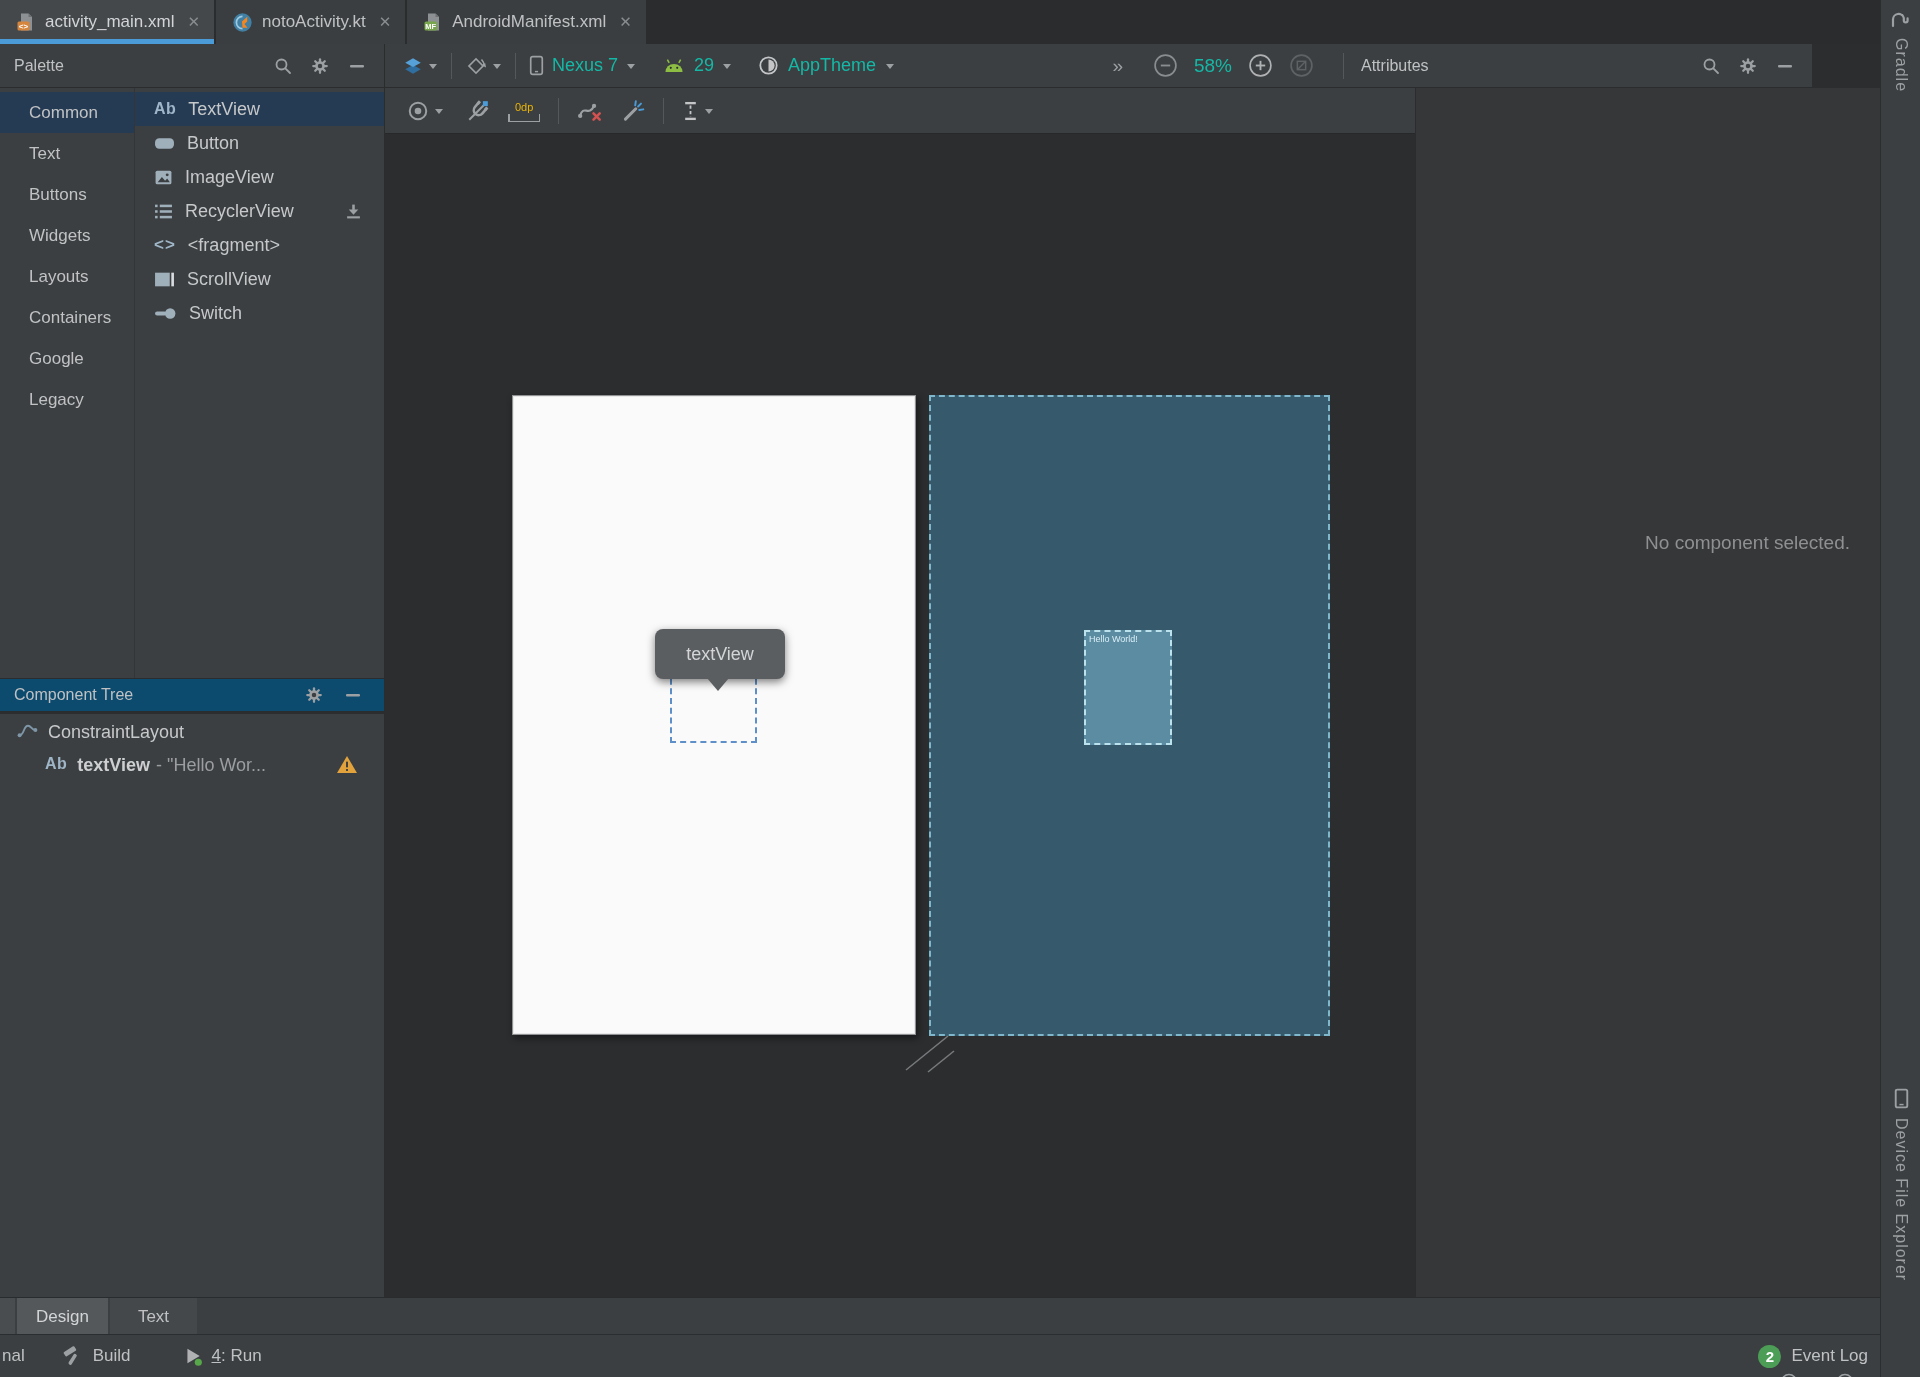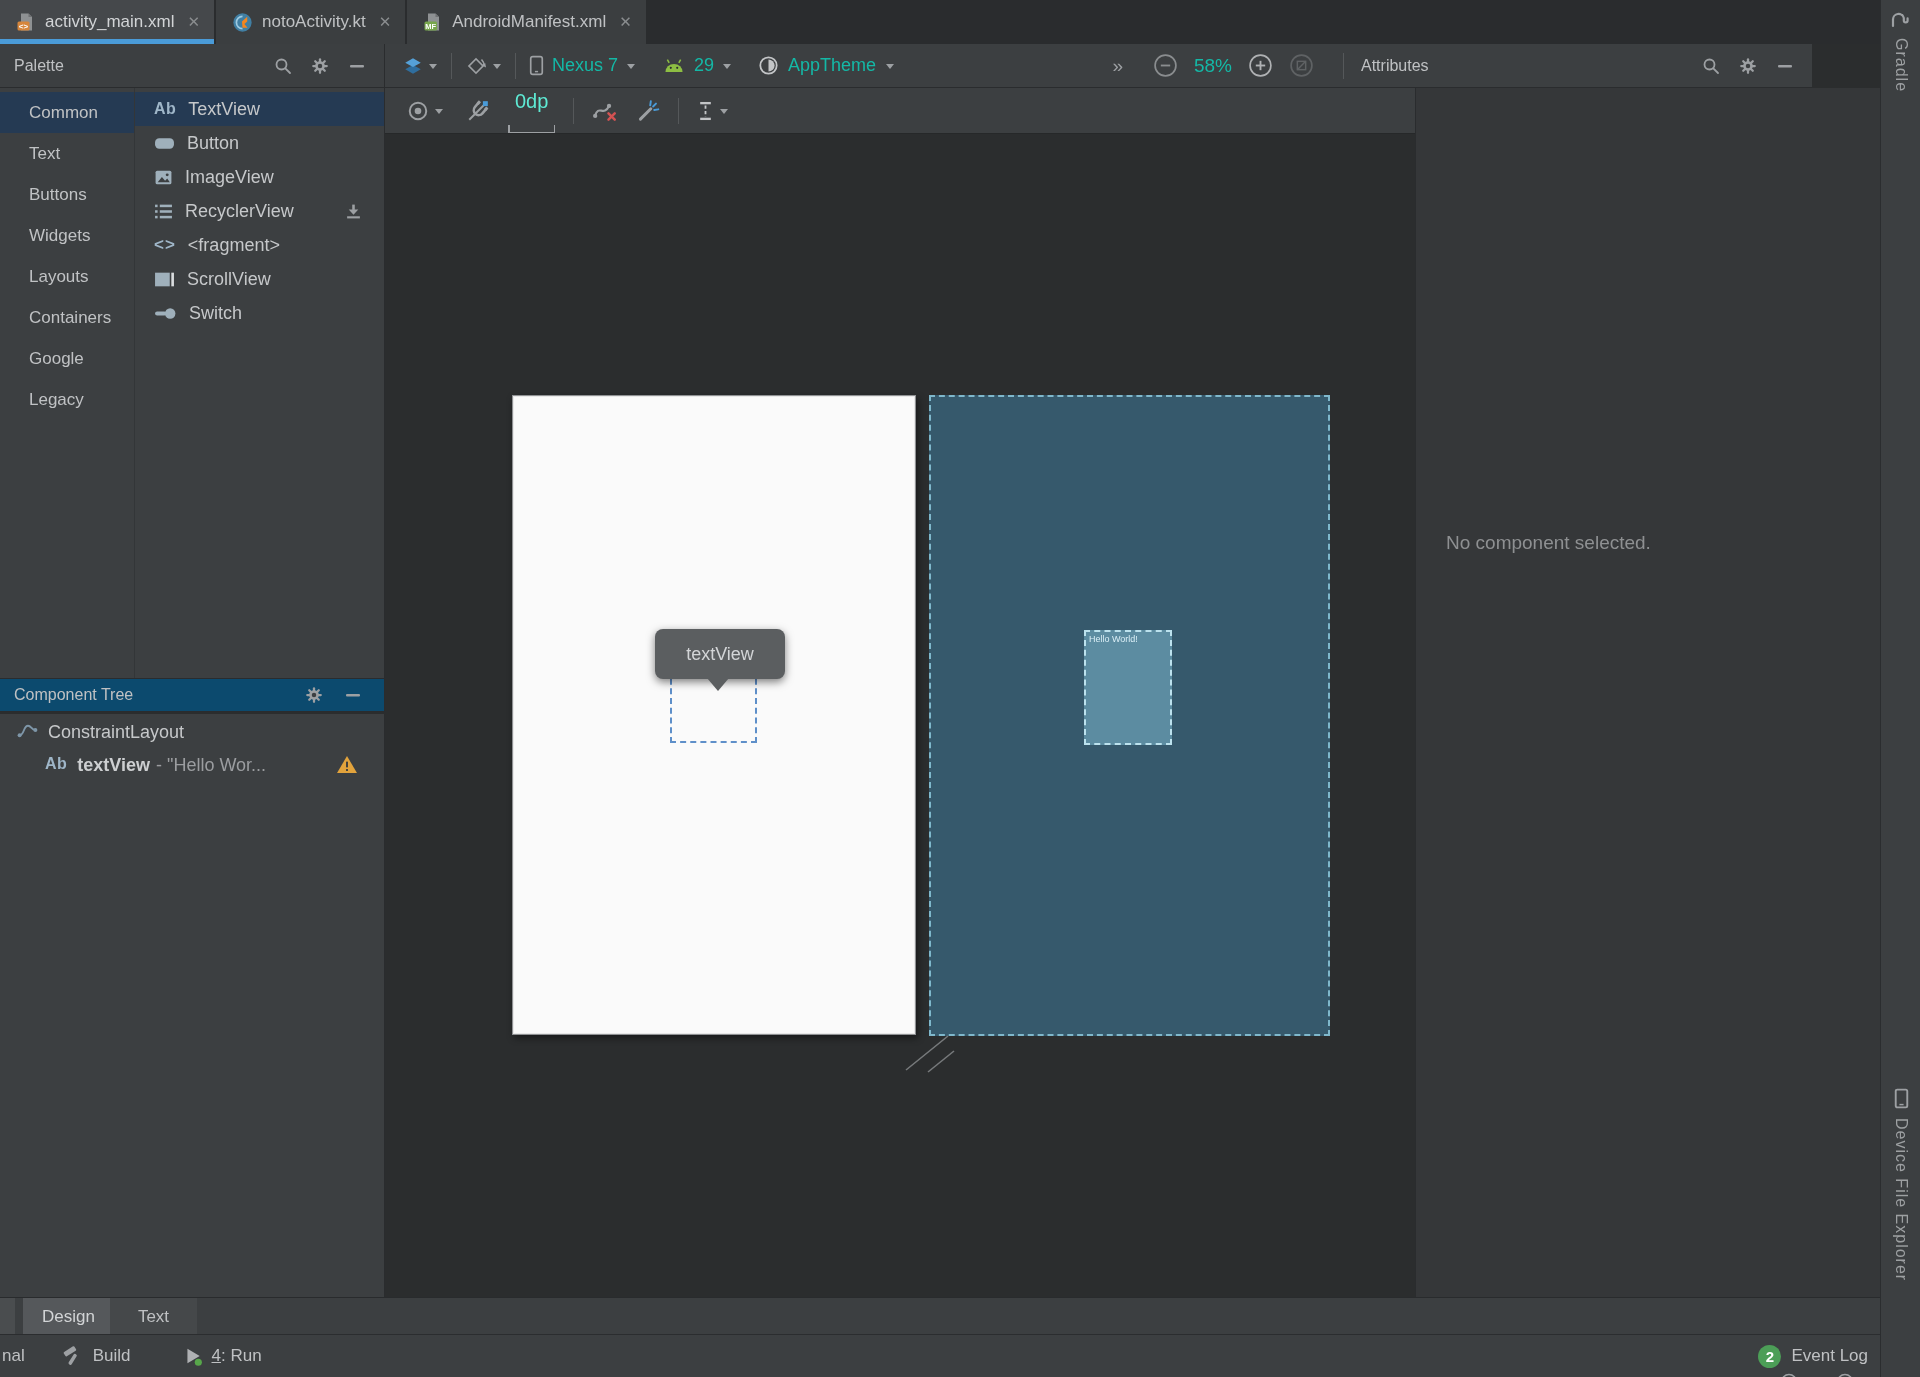--- a/index.html
+++ b/index.html
@@ -41,41 +41,41 @@
 
   
   .ct-hdr{left:0;top:678px;width:385px;height:34px;background:#0c4a6e;border-top:1px solid #2A2C2E;
           border-bottom:1px solid #2A2C2E;border-right:1px solid #2A2C2E;font-size:16px}
   .ct-body{left:0;top:714px;width:385px;height:583px;background:#3C3F41;border-right:1px solid #2A2C2E;padding-top:8px}
   .ct-row{height:33px;display:flex;align-items:flex-start;gap:10px;font-size:18px;color:#C6C8CA}
 
   
   .stb{left:385px;top:88px;width:1030px;height:46px;background:#3C3F41;border-bottom:1px solid #262829;
        display:flex;align-items:center;padding-left:22px}
-  .dp{font-size:20px;color:#5eead4;border-bottom:1.5px solid #9DA0A3;padding:1px 7px 19px;position:relative}
+  .dp{font-size:11px;color:#eab308;border-bottom:1.5px solid #9DA0A3;padding:1px 7px 8px;position:relative}
   .dp::before,.dp::after{content:"";position:absolute;bottom:0;width:1.5px;height:7px;background:#9DA0A3}
   .dp::before{left:0}.dp::after{right:0}
 
   
   .canvas{left:396px;top:134px;width:1030px;height:1019px;background:#2B2D2E}
   .phone-white{left:116px;top:261px;width:404px;height:640px;background:#FAFAFA;
                border:1px solid #8F9193;box-shadow:2px 3px 7px rgba(0,0,0,.45), inset 0 0 0 1px #E8E8E8}
   .phone-blue{left:533px;top:261px;width:401px;height:641px;background:#36596C;border:2px dashed #7FB8CC}
   .sel-rect{left:274px;top:496px;width:87px;height:113px;border:2px dashed #5E8FC9}
   .bp-rect{left:688px;top:496px;width:88px;height:115px;background:#5C8CA1;border:2px dashed #BCE2EE;
            font-size:9px;color:#D9EEF6;padding:2px 3px;overflow:hidden;white-space:nowrap}
   .tooltip{left:259px;top:495px;width:130px;height:50px;background:#5B5E60;border-radius:8px;
            box-shadow:0 3px 8px rgba(0,0,0,.5);display:flex;align-items:center;justify-content:center;
            font-size:18px;color:#D3D5D7;z-index:5}
   .tooltip::after{content:"";position:absolute;left:52px;top:49px;border:11px solid transparent;
                   border-top:13px solid #5B5E60;border-bottom-width:0}
 
   
   .attr-panel{left:1415px;top:88px;width:465px;height:1209px;background:#353739;border-left:1px solid #2A2C2E}
-  .attr-msg{position:absolute;left:30px;right:30px;text-align:left;color:#8E9092;font-size:19px;line-height:29px}
+  .attr-msg{position:absolute;left:30px;right:30px;text-align:right;color:#8E9092;font-size:19px;line-height:29px}
 
   
   .btabs{left:0;top:1297px;width:1880px;height:37px;background:#3C3F41;border-top:1px solid #292B2D}
   .btab{position:absolute;top:0;height:37px;display:flex;align-items:center;justify-content:center;font-size:17px;color:#BFC1C3}
   .btab.sel{background:#55585B;color:#D2D4D6}
   .btab.plain{background:#45484A}
 
   
   .status{left:0;top:1334px;width:1920px;height:43px;background:#3C3F41;border-top:1px solid #2B2D2F;
           font-size:17px;color:#BFC1C3}
@@ -492,21 +492,21 @@
       </svg>
   </div>
 </div>
 
 <div class="abs attr-panel">
   <div class="attr-msg" style="top:440px">No component selected.</div>
 </div>
 
 <div class="abs btabs">
   <div class="abs" style="left:0;top:0;width:15px;height:37px;background:#4A4D4F"></div>
-  <div class="btab sel" style="left:23px;width:91px">Design</div>
+  <div class="btab sel" style="left:17px;width:91px">Design</div>
   <div class="btab plain" style="left:110px;width:87px">Text</div>
 </div>
 
 <div class="abs status row">
   <span style="padding-left:2px">nal</span>
   <span class="row" style="margin-left:36px;gap:10px">
     <span>
         <svg width="22" height="22" viewBox="0 0 20 20">
           <g fill="#9DA0A3">
             <rect x="2.5" y="3.5" width="11.5" height="4.6" rx="1" transform="rotate(-32 8 6)"></rect>

